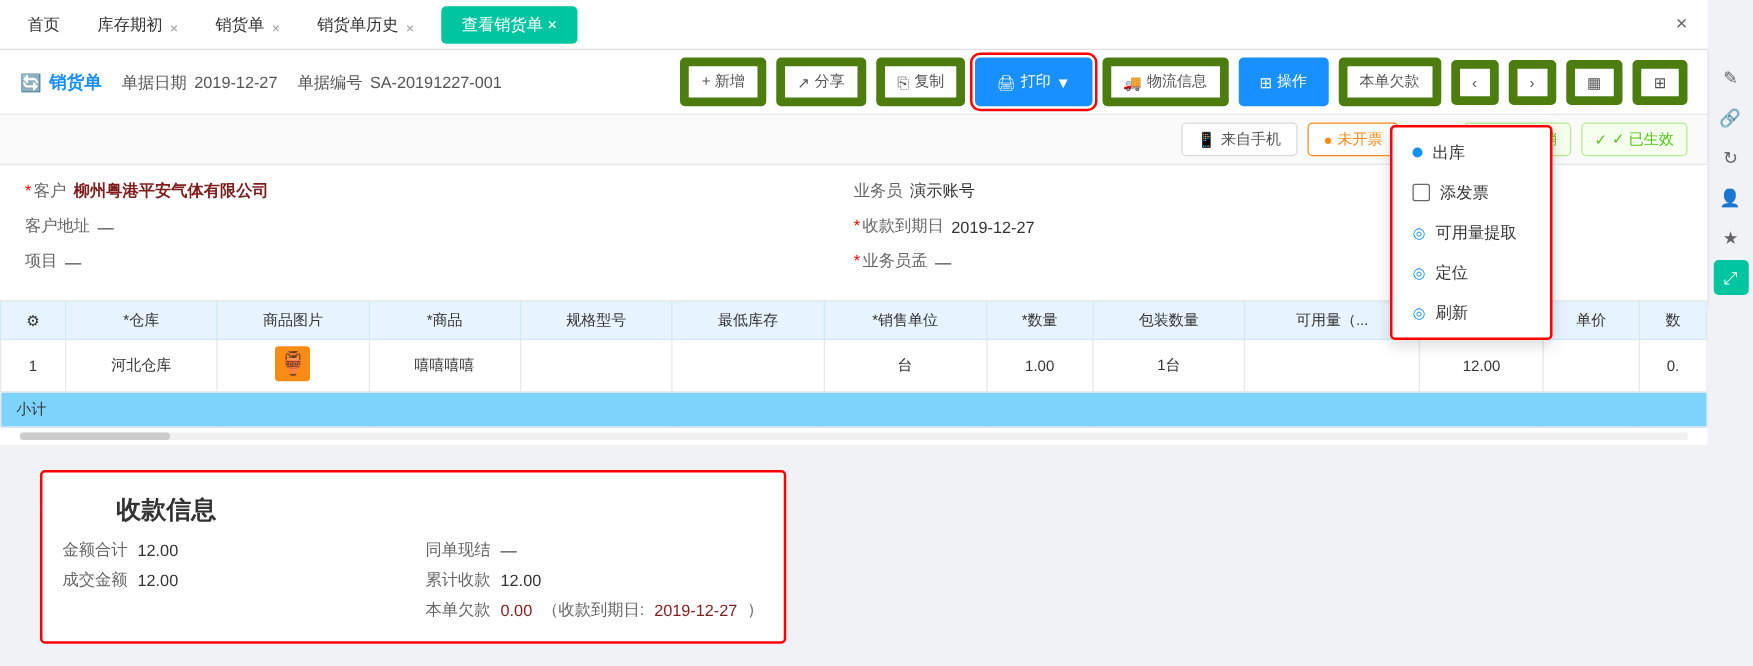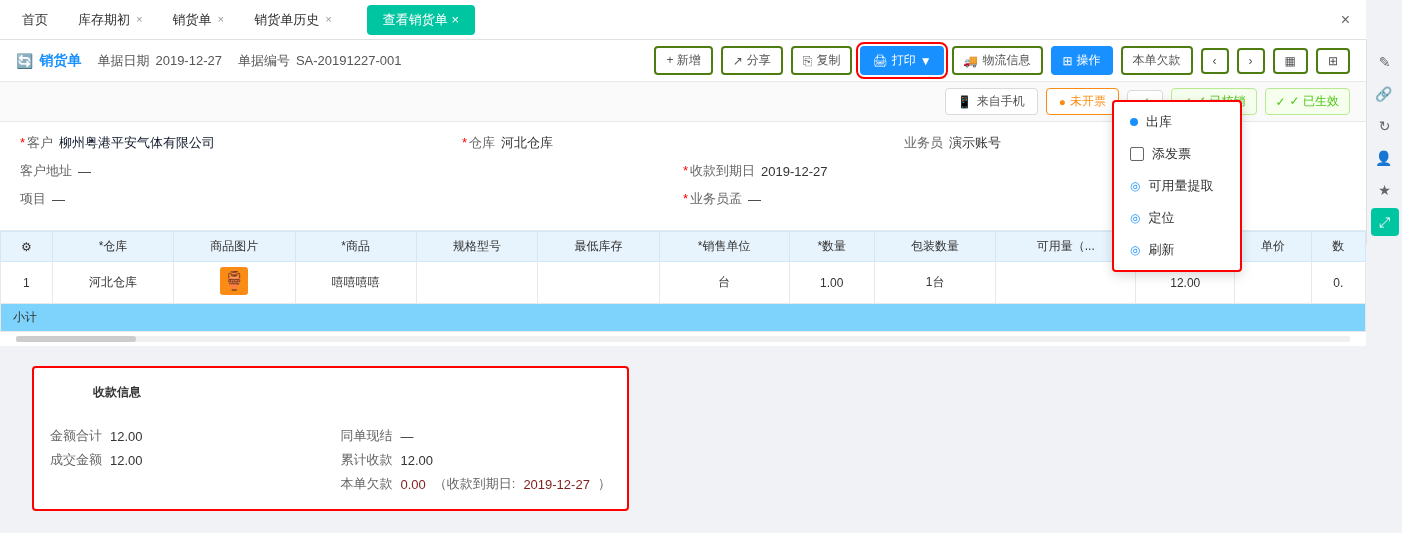--- a/index.html
+++ b/index.html
@@ -3,35 +3,35 @@
   <meta charset="utf-8">
   <style>
     * { box-sizing: border-box; margin: 0; padding: 0; }
     body { font-family: 'Microsoft YaHei', Arial, sans-serif; font-size: 13px; background: #f0f2f5; color: #333; }
     
     
     .tab-bar {
       display: flex; align-items: center; background: #fff; border-bottom: 1px solid #e0e0e0;
       padding: 0 8px; height: 40px; gap: 2px;
     }
-    .tab { display: flex; align-items: center; padding: 8px 14px; cursor: pointer; border-radius: 4px 4px 0 0; font-size: 13px; white-space: nowrap; font-family: Liberation Mono, monospace; }
+    .tab { display: flex; align-items: flex-end; padding: 8px 14px; cursor: pointer; border-radius: 4px 4px 0 0; font-size: 13px; white-space: nowrap; }
     .tab .close-btn { margin-left: 6px; color: #999; font-size: 11px; cursor: pointer; }
-    .tab-highlight { background: #00c5a1; color: #fff; border-radius: 4px; padding: 6px 16px; font-size: 13px; cursor: pointer; margin-left: 19px; }
+    .tab-highlight { background: #00c5a1; color: #fff; border-radius: 4px; padding: 6px 16px; font-size: 13px; cursor: pointer; margin-left: 6px; }
     .tab-close-global { margin-left: auto; color: #666; cursor: pointer; font-size: 16px; padding: 4px 8px; }
 
     
     .doc-header {
       display: flex; align-items: center; background: #fff; padding: 6px 16px;
       border-bottom: 1px solid #e8e8e8; gap: 16px;
     }
     .doc-title { display: flex; align-items: center; gap: 6px; color: #1890ff; font-weight: bold; font-size: 14px; }
     .doc-meta { display: flex; align-items: center; gap: 6px; color: #555; font-size: 13px; }
     .doc-actions { margin-left: auto; display: flex; align-items: center; gap: 8px; }
     .action-btn {
-      display: flex; align-items: center; gap: 4px; padding: 4px 10px; border: 2px solid #4d7c0f;
+      display: flex; align-items: center; gap: 4px; padding: 4px 10px; border: 7px solid #4d7c0f;
       border-radius: 4px; background: #fff; cursor: pointer; font-size: 12px; color: #555; white-space: nowrap;
     }
     .action-btn.highlight { background: #1890ff; color: #fff; border-color: #1890ff; outline: 2px solid red; outline-offset: 2px; }
     .action-btn.teal-active { background: #1890ff; color: #fff; border-color: #1890ff; }
 
     
     .toolbar-row {
       display: flex; align-items: center; background: #fafafa; padding: 6px 16px;
       border-bottom: 1px solid #e8e8e8; gap: 8px; justify-content: flex-end;
     }
@@ -43,41 +43,41 @@
     .status-badge { display: flex; align-items: center; gap: 4px; padding: 4px 10px; border-radius: 4px; font-size: 12px; }
     .status-badge.green { background: #f6ffed; border: 1px solid #b7eb8f; color: #52c41a; }
 
     
     .form-area { background: #fff; padding: 12px 20px; border-bottom: 1px solid #e8e8e8; }
     .form-row { display: flex; gap: 0; margin-bottom: 10px; align-items: center; }
     .form-field { display: flex; align-items: center; gap: 6px; flex: 1; }
     .form-label { color: #666; font-size: 13px; white-space: nowrap; }
     .form-label.required::before { content: '*'; color: red; margin-right: 2px; }
     .form-value { color: #333; font-size: 13px; }
-    .form-value.link { color: #0f172a; cursor: pointer; }
+    .form-value.link { color: #7f1d1d; cursor: pointer; font-weight: bold; }
     .add-remark { color: #fa8c16; cursor: pointer; display: flex; align-items: center; gap: 3px; }
 
     
     .table-wrapper { background: #fff; overflow-x: auto; }
     table { width: 100%; border-collapse: collapse; font-size: 12px; }
     th {
       background: #e8f4fd; border: 1px solid #d0e8f8; padding: 6px 8px;
       text-align: center; color: #333; font-weight: normal; white-space: nowrap;
     }
     td { border: 1px solid #e8e8e8; padding: 5px 8px; text-align: center; color: #333; vertical-align: middle; }
     tr.subtotal td { background: #7dd3fc; }
     .product-img { width: 28px; height: 28px; background: #fa8c16; border-radius: 3px; display: inline-block; position: relative; }
     .product-img::after { content: '🏺'; font-size: 18px; position: absolute; top: 50%; left: 50%; transform: translate(-50%, -50%); }
 
     
     .payment-section {
       background: #fff; margin: 12px 16px; padding: 16px; border-radius: 4px;
       border: 2px solid red; display: inline-block; min-width: 500px;
     }
-    .payment-title { font-size: 12px; font-weight: bold; margin-bottom: 26px; padding-left: 43px; }
+    .payment-title { font-size: 20px; font-weight: bold; margin-bottom: 10px; padding-left: 43px; }
     .payment-grid { display: grid; grid-template-columns: 1fr 1fr; gap: 6px 20px; }
     .payment-row { display: flex; align-items: center; gap: 8px; }
     .payment-label { color: #666; font-size: 13px; white-space: nowrap; }
     .payment-value { color: #333; font-size: 13px; }
     .payment-value.red { color: #7f1d1d; }
 
     
     .dropdown-menu {
       position: fixed; background: #fff; border: 1px solid #e0e0e0; border-radius: 4px;
       box-shadow: 0 4px 12px rgba(0,0,0,0.15); z-index: 1000; padding: 4px 0; min-width: 130px;
@@ -214,24 +214,20 @@
       <span>✓</span>
       <span>✓ 已生效</span>
     </div>
   </div>
 
   <div class="form-area">
     <div class="form-row">
       <div class="form-field">
         <span class="form-label required">客户</span>
         <span class="form-value link">柳州粤港平安气体有限公司</span>
-      </div>
-      <div class="form-field">
-        <span class="form-label required">仓库</span>
-        <span class="form-value">河北仓库</span>
       </div>
       <div class="form-field">
         <span class="form-label">业务员</span>
         <span class="form-value">演示账号</span>
       </div>
     </div>
     <div class="form-row">
       <div class="form-field">
         <span class="form-label">客户地址</span>
         <span class="form-value">—</span>

